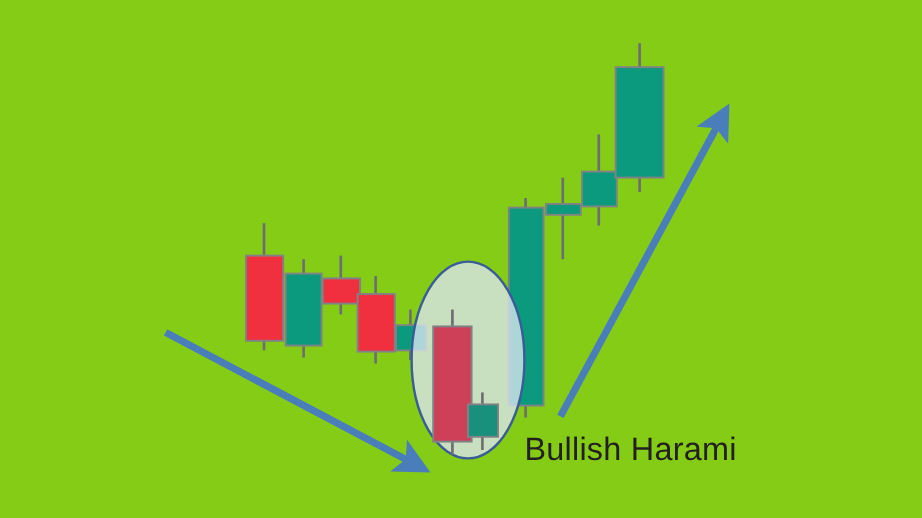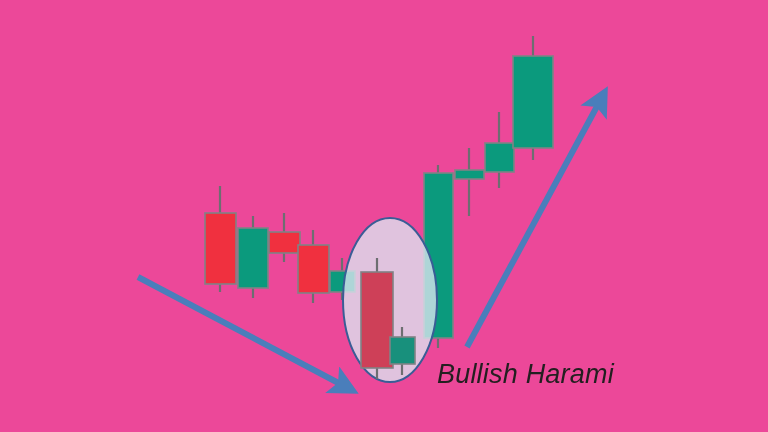--- a/index.html
+++ b/index.html
@@ -7,23 +7,22 @@
     padding: 0;
     background: #ffffff;
   }
   body {
     font-family: "Liberation Sans", sans-serif;
   }
   #stage {
     position: relative;
     width: 768px;
     height: 432px;
-    background: #ec4899;
+    background: #84cc16;
     overflow: hidden;
-    font-style: italic;
   }
   #chart-svg {
     position: absolute;
     left: 0;
     top: 0;
     width: 768px;
     height: 432px;
   }
   .pattern-label {
     position: absolute;

